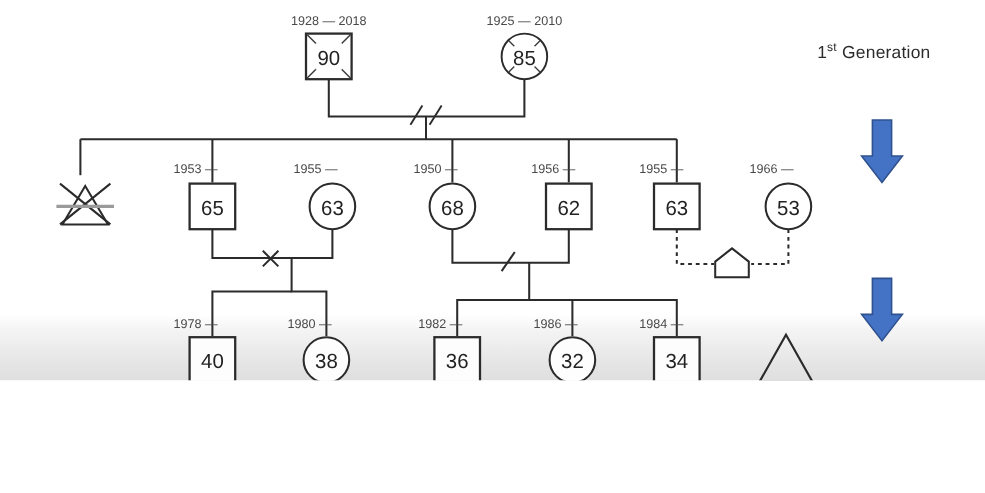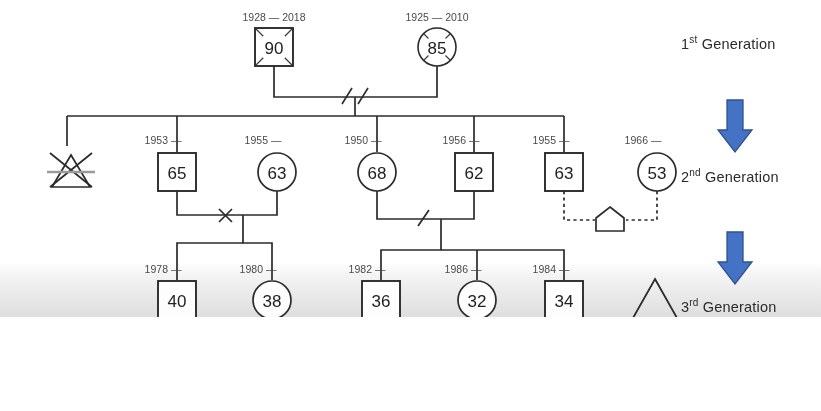--- a/index.html
+++ b/index.html
@@ -220,24 +220,16 @@
         <path d="M727 355 L743 355 L743 383 L752 383 L735 405 L718 383 L727 383 Z" fill="#4472C4" stroke="#2F528F" stroke-width="1.3"></path>
       </g>
     </g>
   </svg>
 
   <div class="gen-label" style="left:681px; top:36px;">
     <span class="gen-ord">1</span><sup>st</sup>
     <span>Generation</span>
   </div>
 
-  <div class="gen-label" style="left:681px; top:169px;">
-    <span class="gen-ord">2</span><sup>nd</sup>
-    <span>Generation</span>
-  </div>
-
-  <div class="gen-label" style="left:681px; top:299px;">
-    <span class="gen-ord">3</span><sup>rd</sup>
-    <span>Generation</span>
-  </div>
+
 
 
 </div>
 
 </body></html>

